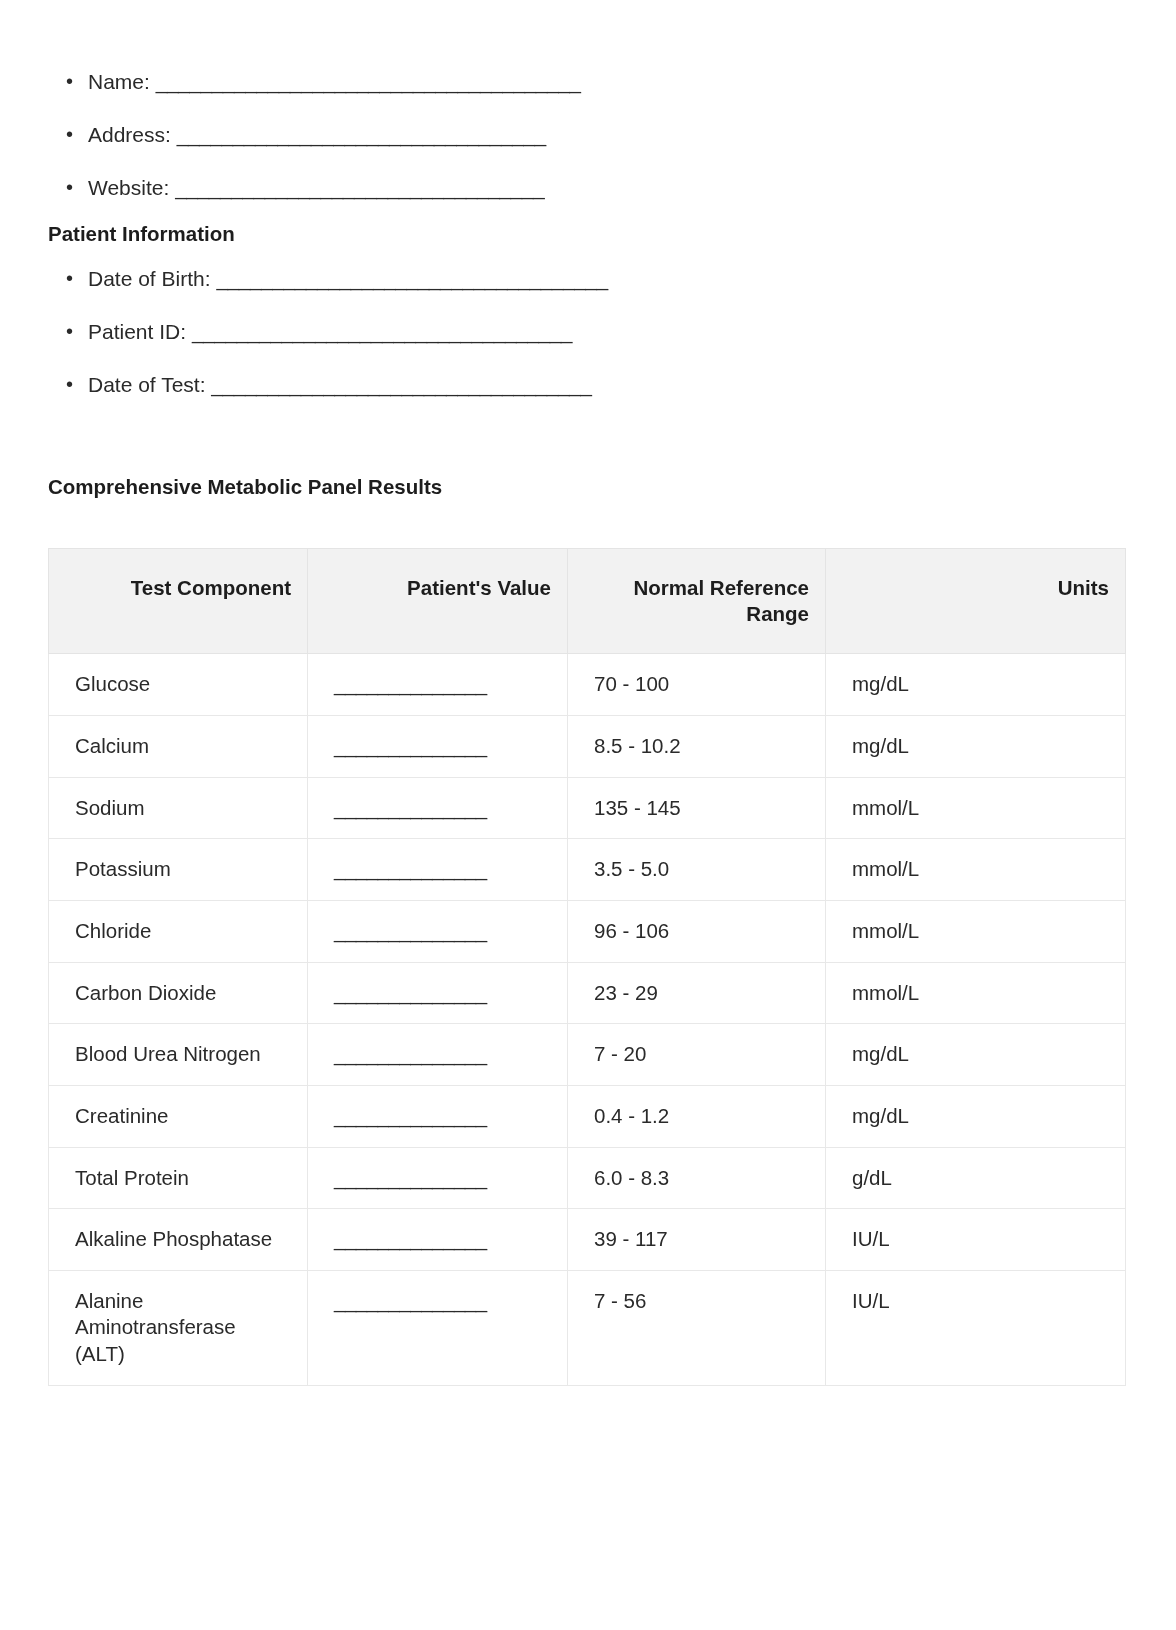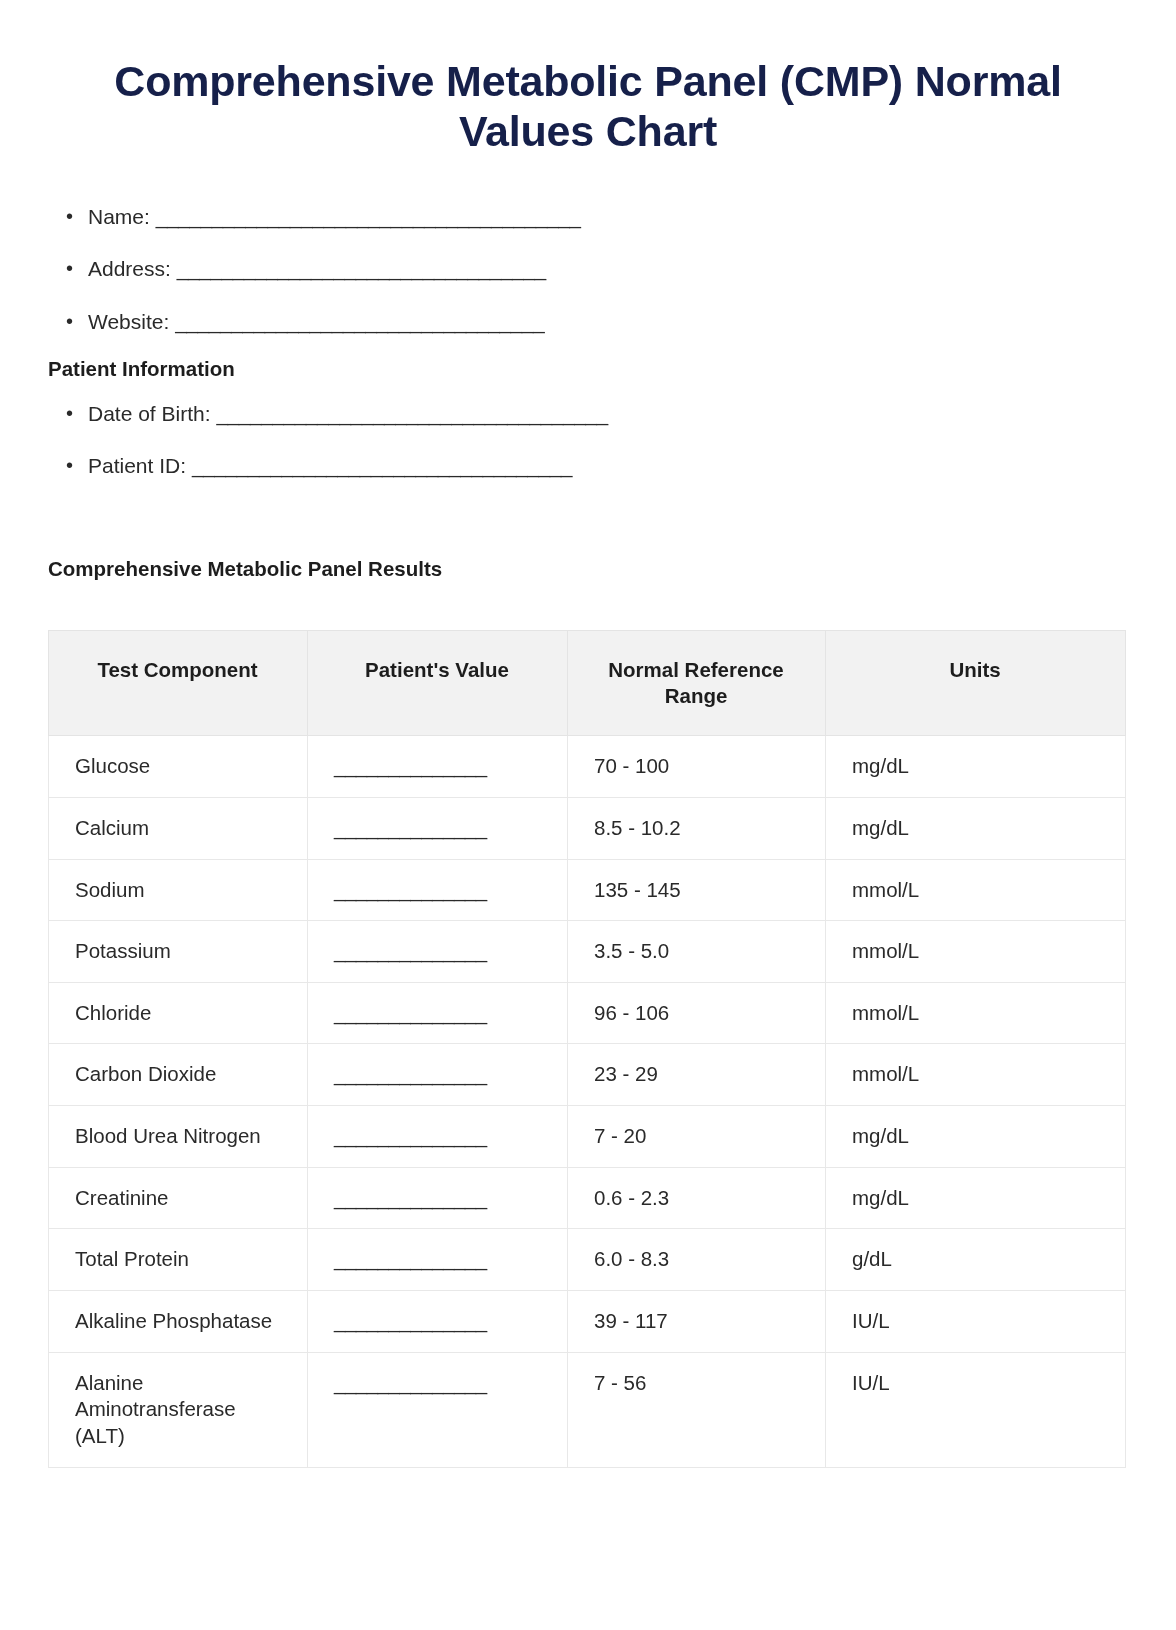--- a/index.html
+++ b/index.html
@@ -88,21 +88,21 @@
     table-layout: fixed;
     font-size: 20px;
   }
   table.cmp-table col.c1 { width: 259px; }
   table.cmp-table col.c2 { width: 260px; }
   table.cmp-table col.c3 { width: 258px; }
   table.cmp-table col.c4 { width: 300px; }
 
   table.cmp-table th {
     background: #f2f2f2;
-    text-align: center;
+    text-align: right;
     font-weight: bold;
     font-size: 20.5px;
     color: #1d1d1d;
     padding: 26px 16px 26px 15px;
     border: 1px solid #e4e4e4;
     vertical-align: top;
     line-height: 1.28;
   }
   table.cmp-table td {
     background: #ffffff;
@@ -118,21 +118,20 @@
     white-space: nowrap;
     letter-spacing: -0.5px;
   }
 </style>
 </head>
 <body>
 
 <div class="page">
   <div class="inner">
 
-    <h1 class="doc-title">Comprehensive Metabolic Panel (CMP) Normal Values Chart</h1>
 
 
     <ul class="field-list">
       <li>
         <span>Name:</span>
         <span class="blank">______________________________________</span>
       </li>
       <li>
         <span>Address:</span>
         <span class="blank">_________________________________</span>
@@ -145,20 +144,24 @@
 
     <h2 class="section-heading">Patient Information</h2>
 
     <ul class="field-list">
       <li>
         <span>Date of Birth:</span>
         <span class="blank">___________________________________</span>
       </li>
       <li>
         <span>Patient ID:</span>
+        <span class="blank">__________________________________</span>
+      </li>
+      <li>
+        <span>Date of Test:</span>
         <span class="blank">__________________________________</span>
       </li>
     </ul>
 
     <div class="pre-table-gap"></div>
 
     <h2 class="section-heading results">Comprehensive Metabolic Panel Results</h2>
 
     <div class="post-heading-gap"></div>
 
@@ -216,21 +219,21 @@
         </tr>
         <tr>
           <td>Blood Urea Nitrogen</td>
           <td class="value-cell">______________</td>
           <td>7 - 20</td>
           <td>mg/dL</td>
         </tr>
         <tr>
           <td>Creatinine</td>
           <td class="value-cell">______________</td>
-          <td>0.6 - 2.3</td>
+          <td>0.4 - 1.2</td>
           <td>mg/dL</td>
         </tr>
         <tr>
           <td>Total Protein</td>
           <td class="value-cell">______________</td>
           <td>6.0 - 8.3</td>
           <td>g/dL</td>
         </tr>
         <tr>
           <td>Alkaline Phosphatase</td>

